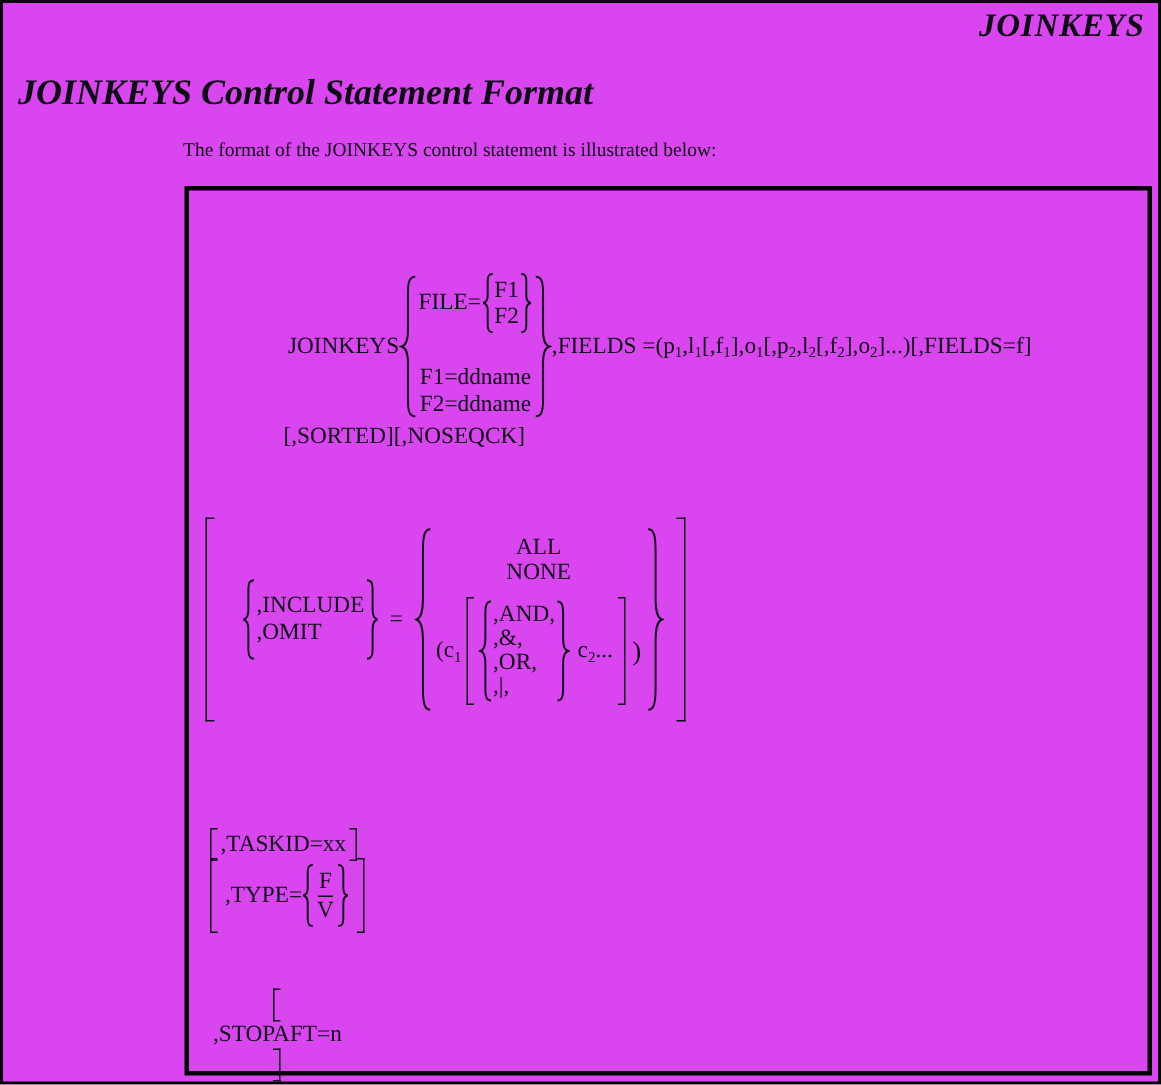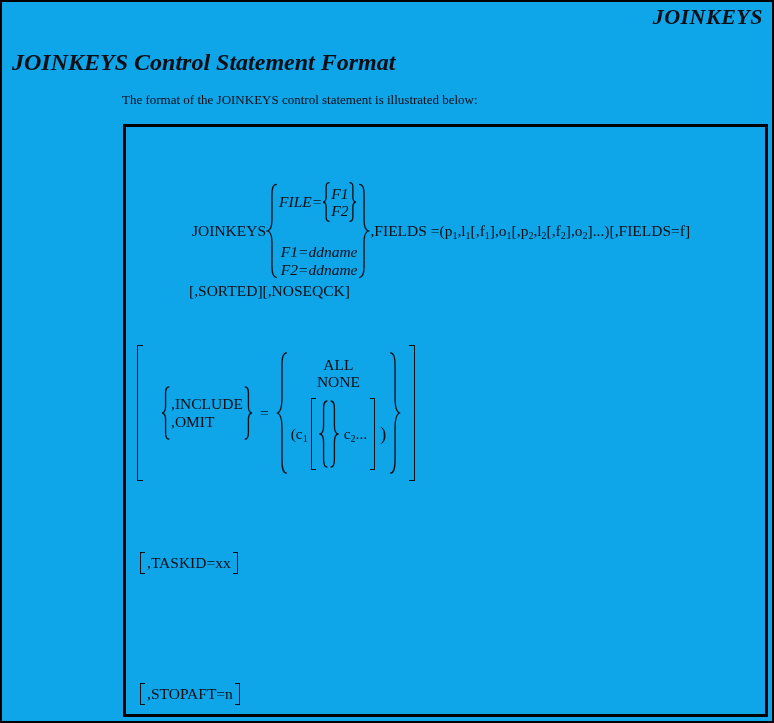--- a/index.html
+++ b/index.html
@@ -1,19 +1,19 @@
 <!DOCTYPE html>
 <html><head>
 <meta charset="utf-8">
 <style>
   * { margin:0; padding:0; box-sizing:border-box; }
   html,body { background:#fff; }
   .page {
     position:relative; width:774px; height:723px;
-    border:2px solid #000; background:#0ea5e9;
+    border:2px solid #000; background:#d946ef;
     font-family:"Liberation Serif","DejaVu Serif",serif;
     color:#0d0d14; overflow:hidden;
   }
   .corner-title {
     position:absolute; top:2px; right:9px;
     font-size:22px; font-weight:bold; font-style:italic;
     letter-spacing:0.5px;
   }
   .heading {
     position:absolute; top:47px; left:10px;
@@ -56,21 +56,21 @@
 
   <div class="intro">The format of the JOINKEYS control statement is illustrated below:</div>
 
   <div class="syntax-box">
 
     <div class="row abs" style="left:66px; top:55px;">
       <span>JOINKEYS</span>
       <svg class="brace" width="13" height="96" viewBox="0 0 12 100" preserveAspectRatio="none">
         <path d="M 10 1.5 C 6.5 1.5 5.5 5 5.5 13 L 5.5 38 C 5.5 45.5 4.5 49 1.5 50 C 4.5 51 5.5 54.5 5.5 62 L 5.5 87 C 5.5 95 6.5 98.5 10 98.5"></path>
       </svg>
-      <div class="col" style="align-items:flex-end;font-style:italic;">
+      <div class="col" style="align-items:center;">
         <div class="row">
           <span>FILE=</span>
           <svg class="brace" width="9" height="40" viewBox="0 0 12 100" preserveAspectRatio="none">
             <path d="M 10 1.5 C 6.5 1.5 5.5 5 5.5 13 L 5.5 38 C 5.5 45.5 4.5 49 1.5 50 C 4.5 51 5.5 54.5 5.5 62 L 5.5 87 C 5.5 95 6.5 98.5 10 98.5"></path>
           </svg>
           <div class="col lh17">
             <span>F1</span>
             <span>F2</span>
           </div>
           <svg class="brace" width="9" height="40" viewBox="0 0 12 100" preserveAspectRatio="none">
@@ -106,41 +106,62 @@
       </svg>
       <div class="col" style="align-items:center; margin:0 2px;">
         <span class="lh17">ALL</span>
         <span class="lh17">NONE</span>
         <div class="row" style="margin-top:8px;">
           <span><span>(c</span><sub>1</sub></span>
           <div class="vbr l thin" style="height:72px; margin-left:3px;"></div>
           <svg class="brace" width="10" height="68" viewBox="0 0 12 100" preserveAspectRatio="none" style="margin-left:3px;">
             <path d="M 10 1.5 C 6.5 1.5 5.5 5 5.5 13 L 5.5 38 C 5.5 45.5 4.5 49 1.5 50 C 4.5 51 5.5 54.5 5.5 62 L 5.5 87 C 5.5 95 6.5 98.5 10 98.5"></path>
           </svg>
+          <div class="col lh16">
+            <span>,AND,</span>
+            <span>,&amp;,</span>
+            <span>,OR,</span>
+            <span>,|,</span>
+          </div>
           <svg class="brace" width="10" height="68" viewBox="0 0 12 100" preserveAspectRatio="none">
             <path d="M 2 1.5 C 5.5 1.5 6.5 5 6.5 13 L 6.5 38 C 6.5 45.5 7.5 49 10.5 50 C 7.5 51 6.5 54.5 6.5 62 L 6.5 87 C 6.5 95 5.5 98.5 2 98.5"></path>
           </svg>
           <span style="margin:0 3px 0 5px;"><span>c</span><sub>2</sub><span>...</span></span>
           <div class="vbr r thin" style="height:72px;"></div>
           <span class="close-paren">)</span>
         </div>
       </div>
       <svg class="brace" width="13" height="124" viewBox="0 0 12 100" preserveAspectRatio="none">
         <path d="M 2 1.5 C 5.5 1.5 6.5 5 6.5 13 L 6.5 38 C 6.5 45.5 7.5 49 10.5 50 C 7.5 51 6.5 54.5 6.5 62 L 6.5 87 C 6.5 95 5.5 98.5 2 98.5"></path>
       </svg>
       <div class="vbr r" style="height:136px; margin-left:8px;"></div>
     </div>
 
     <div class="row abs" style="left:14px; top:385px;margin-top:40px;">
       <div class="vbr l thin" style="height:22px;"></div>
       <span style="margin:0 2px;">,TASKID=xx</span>
       <div class="vbr r thin" style="height:22px;"></div>
     </div>
 
+    <div class="row abs" style="left:14px; top:445px;">
+      <div class="vbr l thin" style="height:50px;"></div>
+      <span style="margin-left:5px;">,TYPE=</span>
+      <svg class="brace" width="9" height="42" viewBox="0 0 12 100" preserveAspectRatio="none">
+        <path d="M 10 1.5 C 6.5 1.5 5.5 5 5.5 13 L 5.5 38 C 5.5 45.5 4.5 49 1.5 50 C 4.5 51 5.5 54.5 5.5 62 L 5.5 87 C 5.5 95 6.5 98.5 10 98.5"></path>
+      </svg>
+      <div class="col lh17" style="align-items:center; padding:0 1px;">
+        <span class="default-opt">F</span>
+        <span>V</span>
+      </div>
+      <svg class="brace" width="9" height="42" viewBox="0 0 12 100" preserveAspectRatio="none">
+        <path d="M 2 1.5 C 5.5 1.5 6.5 5 6.5 13 L 6.5 38 C 6.5 45.5 7.5 49 10.5 50 C 7.5 51 6.5 54.5 6.5 62 L 6.5 87 C 6.5 95 5.5 98.5 2 98.5"></path>
+      </svg>
+      <div class="vbr r thin" style="height:50px; margin-left:5px;"></div>
+    </div>
 
-    <div class="row abs" style="left:14px; top:556px;">
+    <div class="row abs" style="left:14px; top:532px;flex-direction:column;">
       <div class="vbr l thin" style="height:22px;"></div>
       <span style="margin:0 2px;">,STOPAFT=n</span>
       <div class="vbr r thin" style="height:22px;"></div>
     </div>
 
   </div>
 </div>
 
 </body></html>

